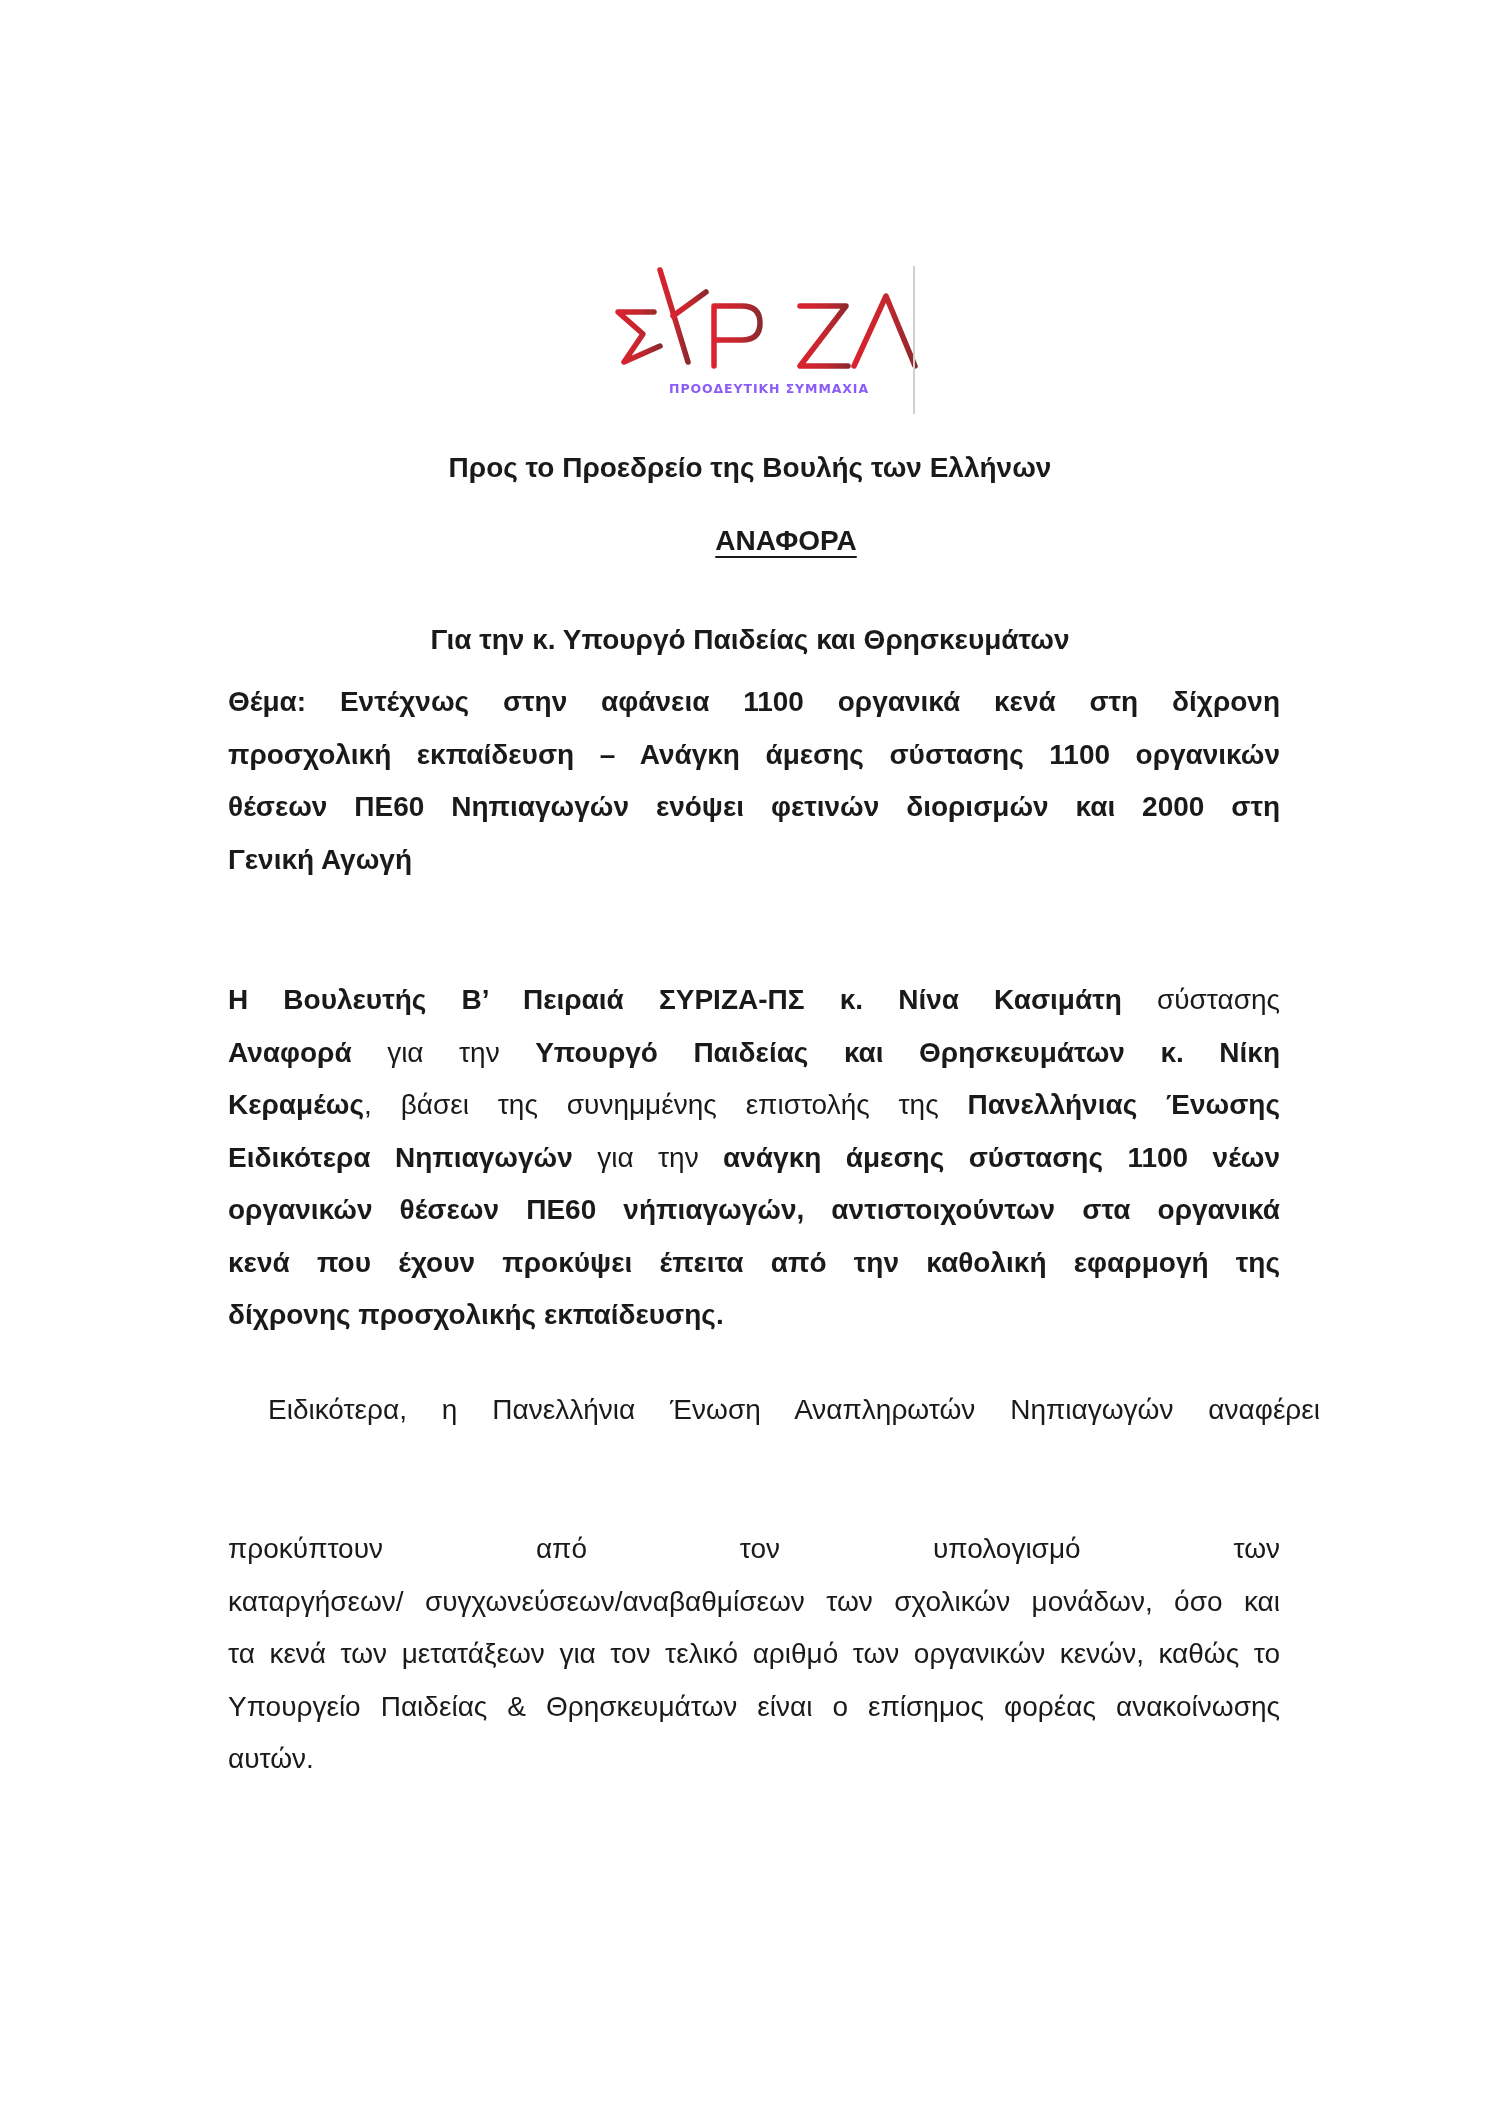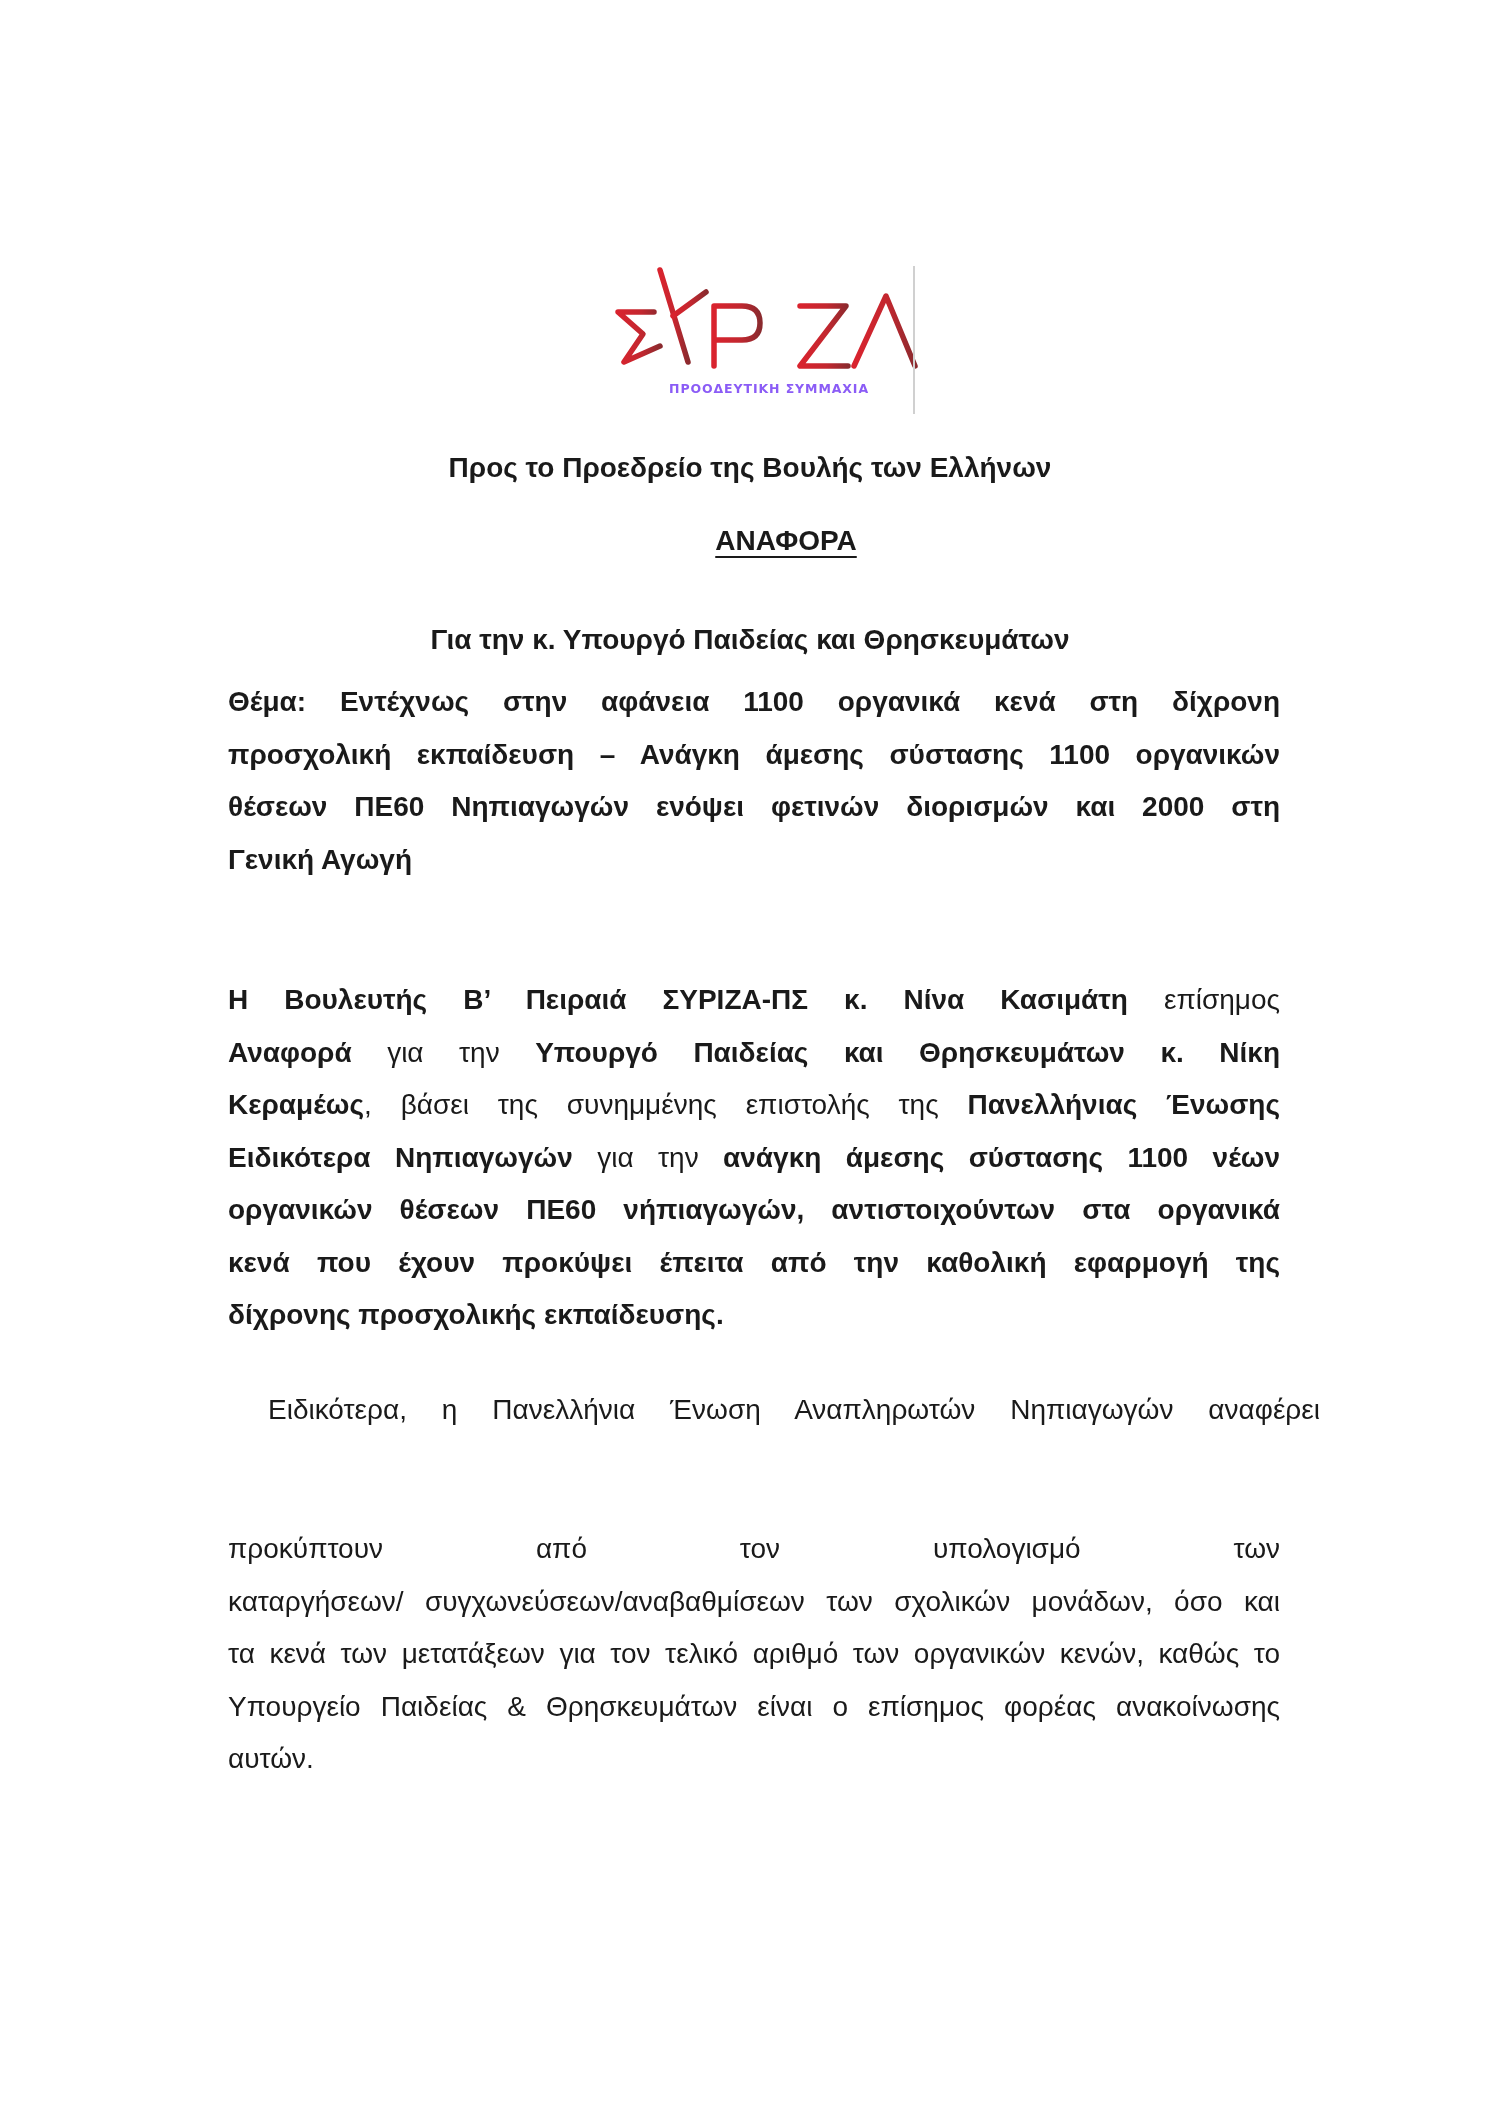--- a/index.html
+++ b/index.html
@@ -136,21 +136,21 @@
   <div class="center-line h-for">Για την κ. Υπουργό Παιδείας και Θρησκευμάτων</div>
 
   <div class="block subject">
     <span class="line">Θέμα: Εντέχνως στην αφάνεια 1100 οργανικά κενά στη δίχρονη</span>
     <span class="line">προσχολική εκπαίδευση – Ανάγκη άμεσης σύστασης 1100 οργανικών</span>
     <span class="line">θέσεων ΠΕ60 Νηπιαγωγών ενόψει φετινών διορισμών και 2000 στη</span>
     <span class="line last">Γενική Αγωγή</span>
   </div>
 
   <div class="block para1">
-    <span class="line"><span class="b">Η Βουλευτής Β’ Πειραιά ΣΥΡΙΖΑ-ΠΣ κ. Νίνα Κασιμάτη</span> <span class="n">επίσημος</span></span>
+    <span class="line"><span class="b">Η Βουλευτής Β’ Πειραιά ΣΥΡΙΖΑ-ΠΣ κ. Νίνα Κασιμάτη</span> <span class="n">σύστασης</span></span>
     <span class="line"><span class="b">Αναφορά</span> <span class="n">για την</span> <span class="b">Υπουργό Παιδείας και Θρησκευμάτων κ. Νίκη</span></span>
     <span class="line"><span class="b">Κεραμέως</span><span class="n">, βάσει της συνημμένης επιστολής της</span> <span class="b">Πανελλήνιας Ένωσης</span></span>
     <span class="line"><span class="b">Ειδικότερα Νηπιαγωγών</span> <span class="n">για την</span> <span class="b">ανάγκη άμεσης σύστασης 1100 νέων</span></span>
     <span class="line b">οργανικών θέσεων ΠΕ60 νήπιαγωγών, αντιστοιχούντων στα οργανικά</span>
     <span class="line b">κενά που έχουν προκύψει έπειτα από την καθολική εφαρμογή της</span>
     <span class="line last b">δίχρονης προσχολικής εκπαίδευσης.</span>
   </div>
 
   <div class="block para2">
     <span class="line">Ειδικότερα, η Πανελλήνια Ένωση Αναπληρωτών Νηπιαγωγών αναφέρει</span>

